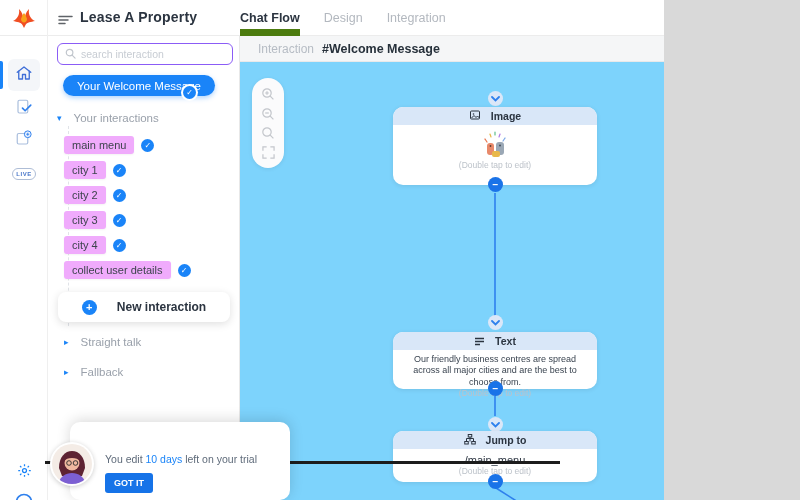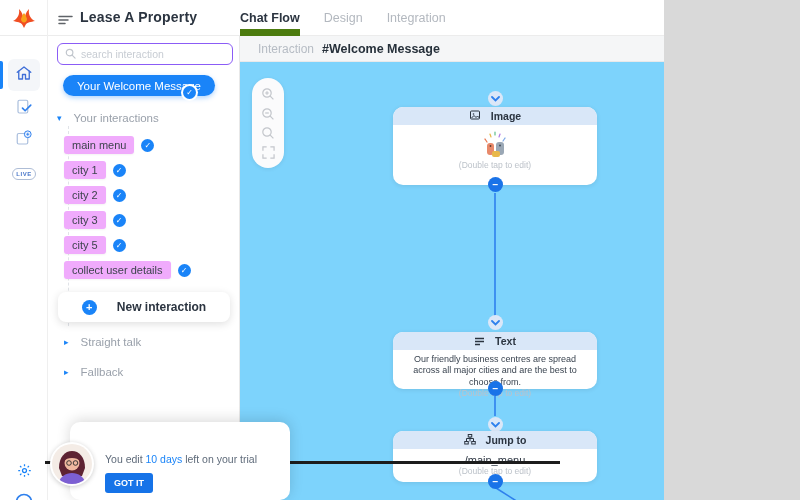--- a/index.html
+++ b/index.html
@@ -189,21 +189,21 @@
     </div>
     <div class="int-row" style="top:150px;">
       <span class="int-pill">city 2</span>
       <span class="check-dot">✓</span>
     </div>
     <div class="int-row" style="top:175px;">
       <span class="int-pill">city 3</span>
       <span class="check-dot">✓</span>
     </div>
     <div class="int-row" style="top:200px;">
-      <span class="int-pill">city 5</span>
+      <span class="int-pill">city 4</span>
       <span class="check-dot">✓</span>
     </div>
     <div class="int-row" style="top:225px;">
       <span class="int-pill">collect user details</span>
       <span class="check-dot">✓</span>
     </div>
 
     <button class="new-int-btn">
       <span class="plus-dot">+</span>
       <span class="new-int-label">New interaction</span>

